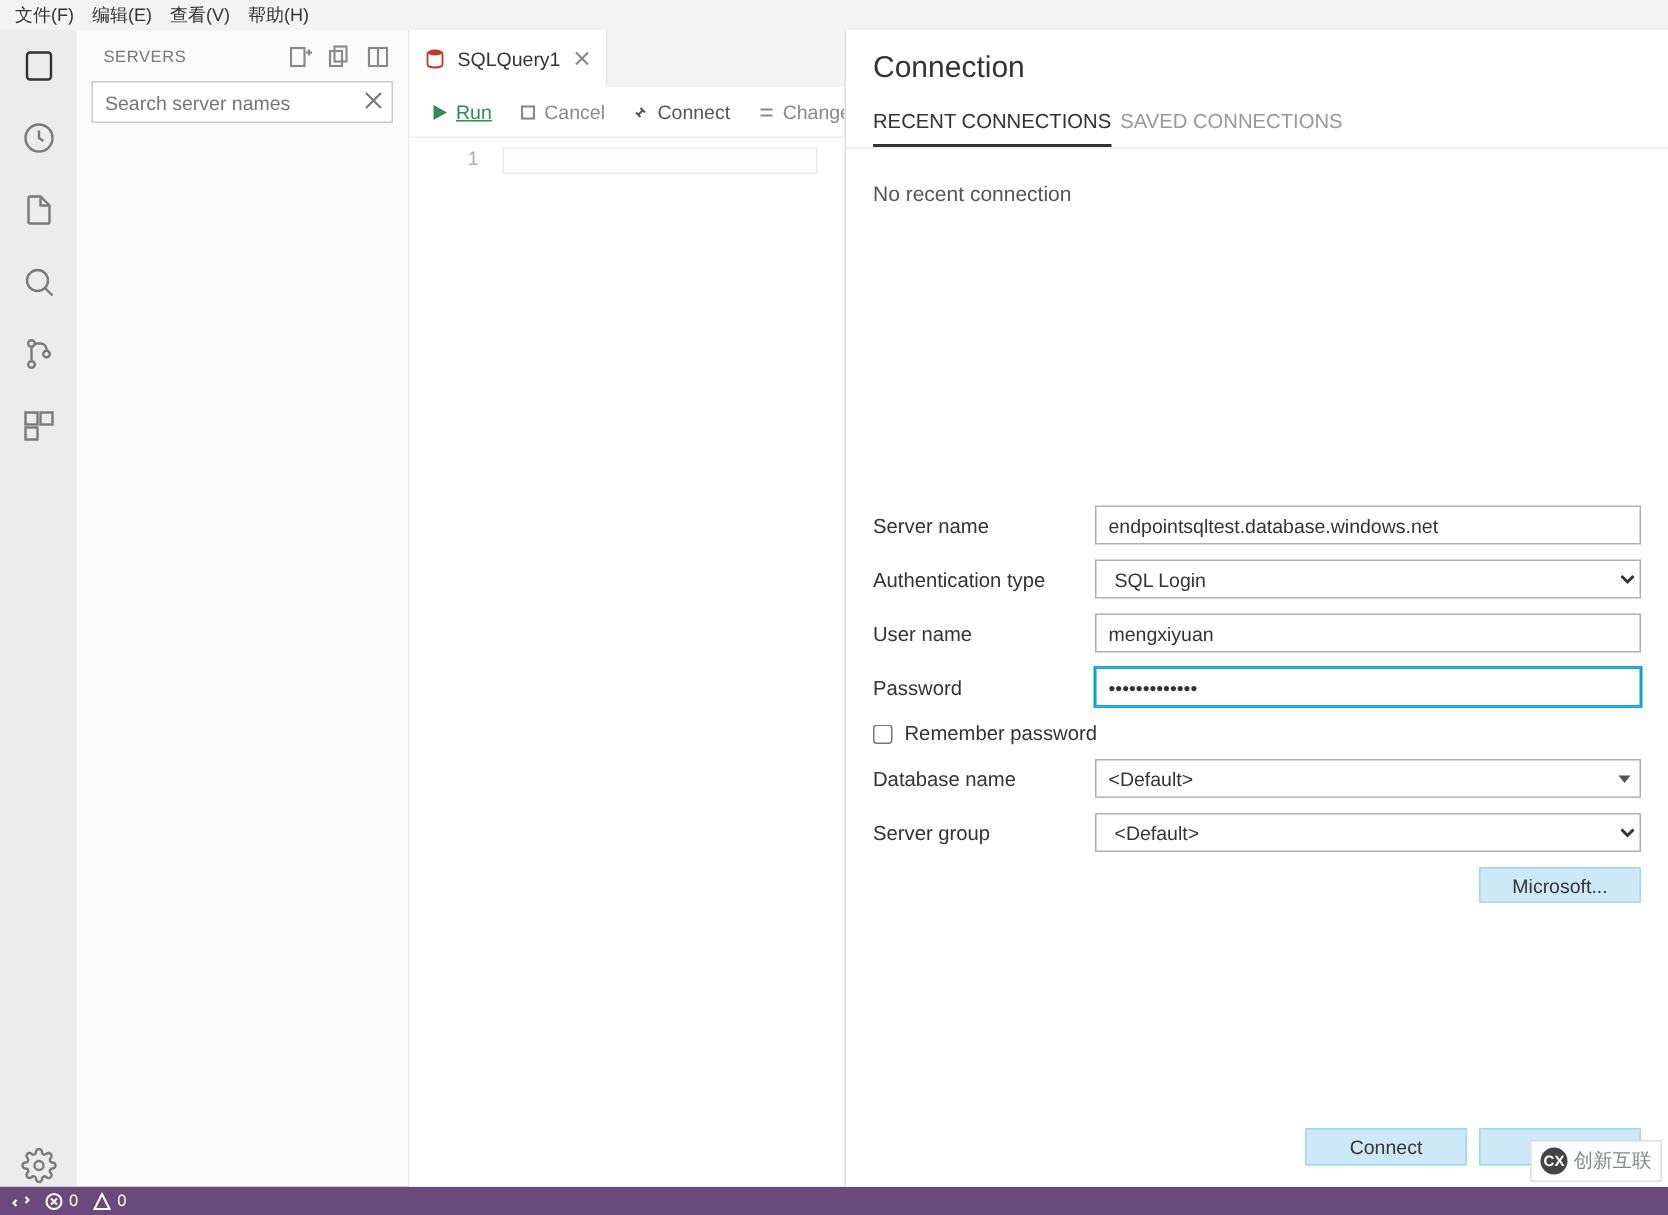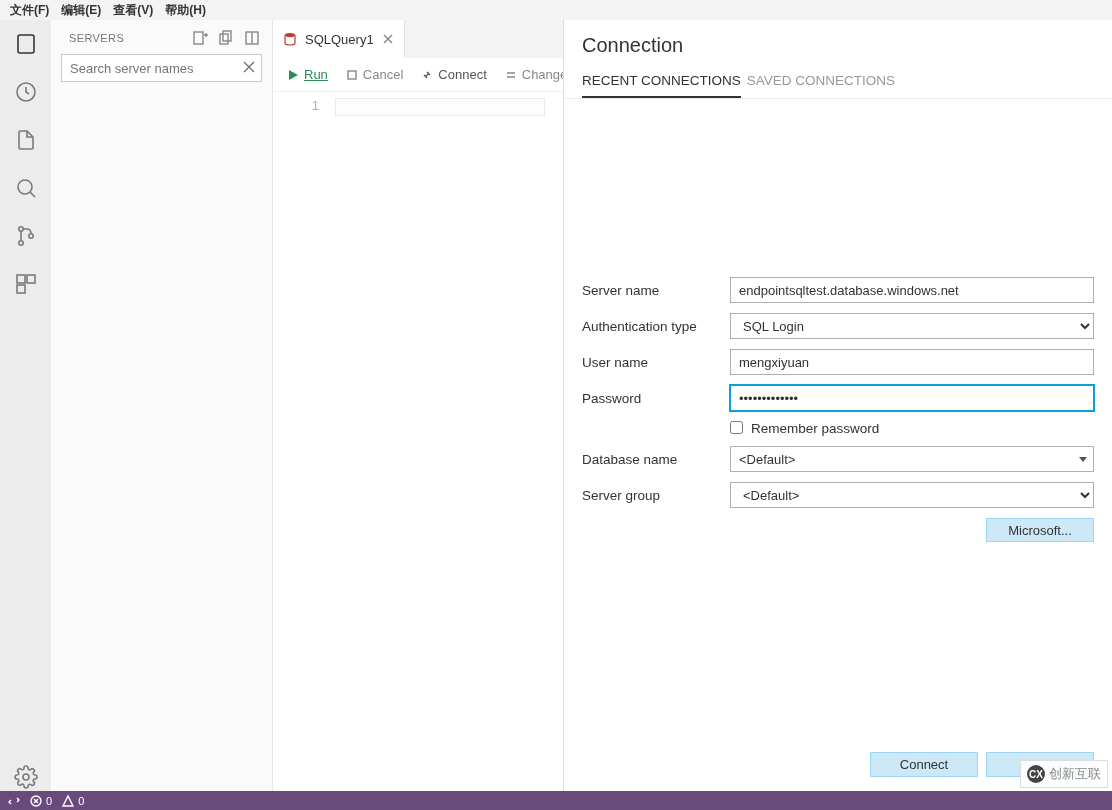--- a/index.html
+++ b/index.html
@@ -1,17 +1,17 @@
 <!DOCTYPE html>
 <html><head>
 <meta charset="utf-8">
 <style>
 * { margin: 0; padding: 0; box-sizing: border-box; font-family: "Segoe UI", -apple-system, sans-serif; }
 html, body { width: 1112px; height: 810px; overflow: hidden; background: #f3f3f3; }
-.menubar { height: 20px; display: flex; align-items: center; padding: 0 4px; font-size: 12px; color: #333; background: #f3f3f3; font-weight: bold; }
+.menubar { height: 20px; display: flex; align-items: center; padding: 0 4px; font-size: 12px; color: #333; background: #f3f3f3; }
 .menubar span { padding: 0 6px; cursor: default; }
 .app-body { display: flex; height: 771px; }
 .activity-bar { width: 51px; background: #ececec; display: flex; flex-direction: column; align-items: center; padding-top: 10px; gap: 20px; }
 .activity-bar .ab-item { width: 28px; height: 28px; display: flex; align-items: center; justify-content: center; color: #7a7a7a; }
 .activity-bar .ab-item.active { color: #333; }
 .activity-bar .spacer { flex: 1; }
 .activity-bar svg { width: 24px; height: 24px; }
 .side-panel { width: 222px; background: #fafafa; border-right: 1px solid #e5e5e5; display: flex; flex-direction: column; }
 .panel-header { display: flex; align-items: center; padding: 10px 12px 8px 18px; font-size: 11px; color: #777; letter-spacing: 0.4px; }
 .panel-header .title { flex: 1; }
@@ -38,21 +38,21 @@
 .conn-tabs { display: flex; padding: 0 18px; gap: 6px; font-size: 13.5px; border-bottom: 1px solid #eee; }
 .conn-tabs .ctab { padding: 6px 0 8px; color: #999; }
 .conn-tabs .ctab.active { color: #333; border-bottom: 2px solid #333; }
 .conn-recent { padding: 22px 18px; font-size: 14px; color: #555; flex: 0 0 auto; }
 .conn-form { padding: 0 18px; display: flex; flex-direction: column; gap: 10px; margin-top: 178px; }
 .form-row { display: flex; align-items: center; }
 .form-row label { width: 148px; font-size: 13.5px; color: #333; }
 .form-row .control { flex: 1; }
 .form-row select, .form-row input[type="text"], .form-row input[type="password"] { width: 100%; height: 26px; border: 1px solid #b0b0b0; padding: 0 8px; font-size: 13px; background: #fff; color: #333; }
 .form-row input[type="password"].focused { border: 1px solid #0aa0d6; outline: 1px solid #0aa0d6; }
-.form-row.checkbox-row label.cb { width: auto; display: flex; align-items: flex-start; gap: 8px; margin-left: 148px; font-size: 13.5px; }
+.form-row.checkbox-row label.cb { width: auto; display: flex; align-items: flex-end; gap: 8px; font-size: 13.5px; }
 .form-row .combo { position: relative; }
 .form-row .combo input { padding-right: 24px; }
 .form-row .combo .dd { position: absolute; right: 6px; top: 8px; width: 10px; height: 10px; color: #555; }
 .adv-row { display: flex; justify-content: flex-end; padding: 10px 18px 0; }
 .adv-btn { width: 108px; height: 24px; border: 1px solid #9dd6f3; background: #cde9f7; color: #333; font-size: 13px; }
 .conn-footer { position: absolute; bottom: 14px; right: 18px; display: flex; gap: 8px; }
 .conn-footer button { width: 108px; height: 25px; border: 1px solid #9dd6f3; background: #cde9f7; color: #333; font-size: 13px; }
 .statusbar { height: 19px; background: #6a4a7a; color: #fff; display: flex; align-items: center; padding: 0 8px; font-size: 11px; gap: 10px; }
 .statusbar .sicon { display: flex; align-items: center; gap: 4px; }
 .statusbar svg { width: 12px; height: 12px; }
@@ -195,20 +195,21 @@
           <div class="code-line"></div>
         </div>
     </div>
 
     <div class="conn-panel">
       <div class="conn-header">Connection</div>
       <div class="conn-tabs">
         <div class="ctab active">RECENT CONNECTIONS</div>
         <div class="ctab">SAVED CONNECTIONS</div>
       </div>
+      <div class="conn-recent">No recent connection</div>
 
       <div class="conn-form">
         <div class="form-row">
           <label>Server name</label>
           <div class="control"><input type="text" value="endpointsqltest.database.windows.net" style=""></div>
         </div>
         <div class="form-row">
           <label>Authentication type</label>
           <div class="control"><select><option>SQL Login</option></select></div>
         </div>

